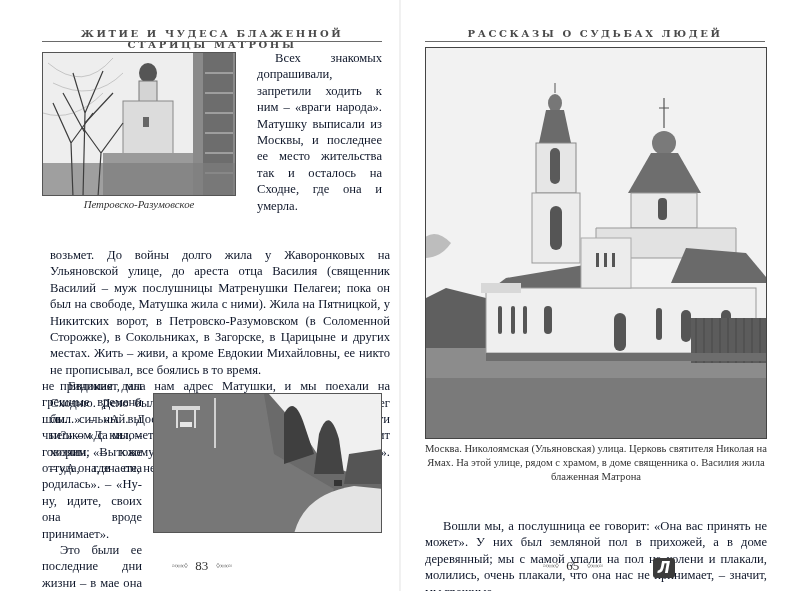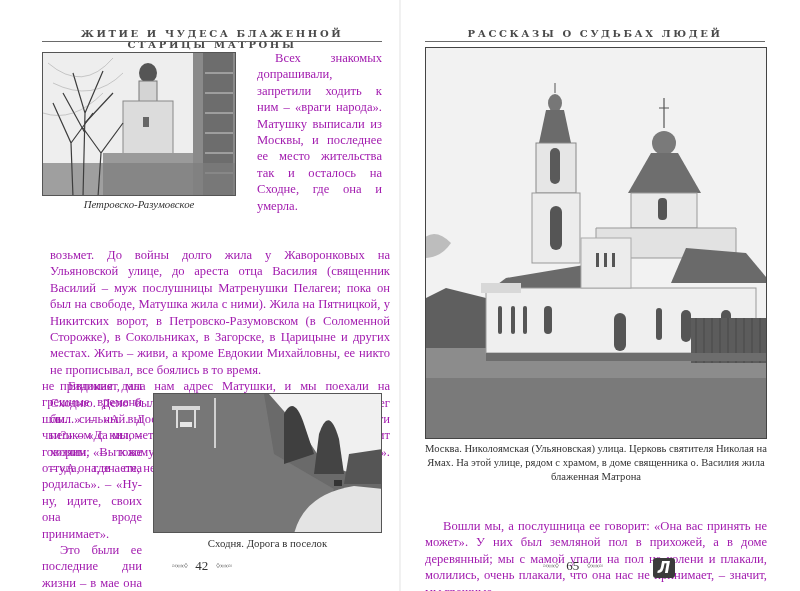--- a/index.html
+++ b/index.html
@@ -14,21 +14,21 @@
     position: absolute; top: 28px; text-align: center;
     font-family: "DejaVu Serif", serif; font-size: 10px; font-weight: bold;
     letter-spacing: 2.6px; color: #4a4a4a; text-transform: uppercase;
   }
   .page-left .running-head { left: 42px; width: 340px; }
   .page-right .running-head { left: 25px; width: 340px; }
   .head-rule { position: absolute; top: 41px; height: 1px; background: #6a6a6a; }
   .page-left .head-rule { left: 42px; width: 340px; }
   .page-right .head-rule { left: 25px; width: 340px; }
 
-  .text { font-size: 12.6px; line-height: 16.4px; color: #a21caf; text-align: justify; }
+  .text { font-size: 12.6px; line-height: 16.4px; color: #0f172a; text-align: justify; }
   .indent { text-indent: 18px; }
 
   
   .photo1 { position: absolute; left: 42px; top: 52px; width: 194px; height: 144px; border: 1px solid #555; overflow: hidden; background: #e9e9e9; }
   .caption { font-size: 10.8px; color: #333; text-align: center; }
   .cap1 { position: absolute; left: 42px; top: 198px; width: 194px; font-style: italic; }
 
   .col-right-top { position: absolute; left: 257px; top: 50px; width: 125px; }
   .full-text { position: absolute; left: 50px; top: 247px; width: 340px; }
 
@@ -119,25 +119,24 @@
       <path d="M195 60 L229 55 L229 90 L190 90 Z" fill="#555"></path>
       <path d="M140 140 Q150 100 200 92 L229 95 L229 140 Z" fill="#e4e4e4"></path>
       <rect x="18" y="12" width="28" height="4" fill="#d8d8d8"></rect>
       <rect x="22" y="16" width="2" height="18" fill="#ddd"></rect>
       <rect x="40" y="16" width="2" height="18" fill="#ddd"></rect>
       <rect x="26" y="28" width="12" height="5" fill="#e6e6e6"></rect>
       <rect x="60" y="4" width="2" height="50" fill="#d0d0d0"></rect>
       <rect x="180" y="86" width="8" height="6" fill="#333"></rect>
     </svg>
   </div>
-  <div class="caption cap2">Сходня. Дорога в поселок</div>
 
   <div class="folio">
     <span class="orn">≈∞∞◊</span>
-    <span>42</span>
+    <span>83</span>
     <span class="orn">◊∞∞≈</span>
   </div>
 </div>
 
 <div class="page page-right">
   <div class="running-head">Рассказы о судьбах людей</div>
   <div class="head-rule"></div>
 
   <div class="photo3">
     <svg width="342" height="392" viewBox="0 0 342 392">

